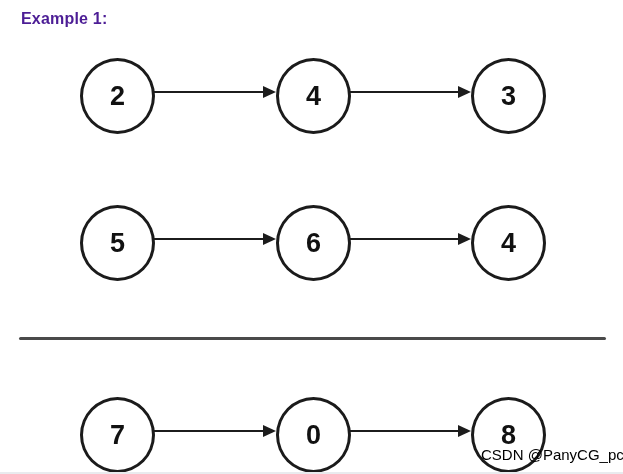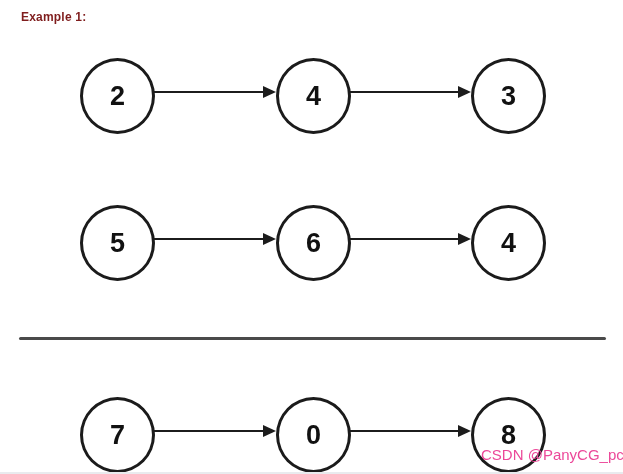--- a/index.html
+++ b/index.html
@@ -12,23 +12,23 @@
     position: relative;
     width: 623px;
     height: 474px;
     background: #ffffff;
     overflow: hidden;
   }
   .title {
     position: absolute;
     left: 21px;
     top: 10px;
-    font-size: 12px;
+    font-size: 16px;
     font-weight: 700;
-    color: #7f1d1d;
+    color: #4c1d95;
     letter-spacing: 0.2px;
   }
   .node {
     position: absolute;
     box-sizing: border-box;
     width: 75px;
     height: 76px;
     border: 3px solid #1b1b1b;
     border-radius: 50%;
     background: #ffffff;
@@ -79,21 +79,21 @@
     top: 472px;
     width: 623px;
     height: 2px;
     background: #e9ebee;
   }
   .watermark {
     position: absolute;
     left: 481px;
     top: 446px;
     font-size: 15px;
-    color: #ec4899;
+    color: #000000;
     z-index: 5;
     white-space: nowrap;
   }
 </style>
 </head>
 <body>
 
 <div class="canvas">
 
   <div class="title">Example 1:</div>

